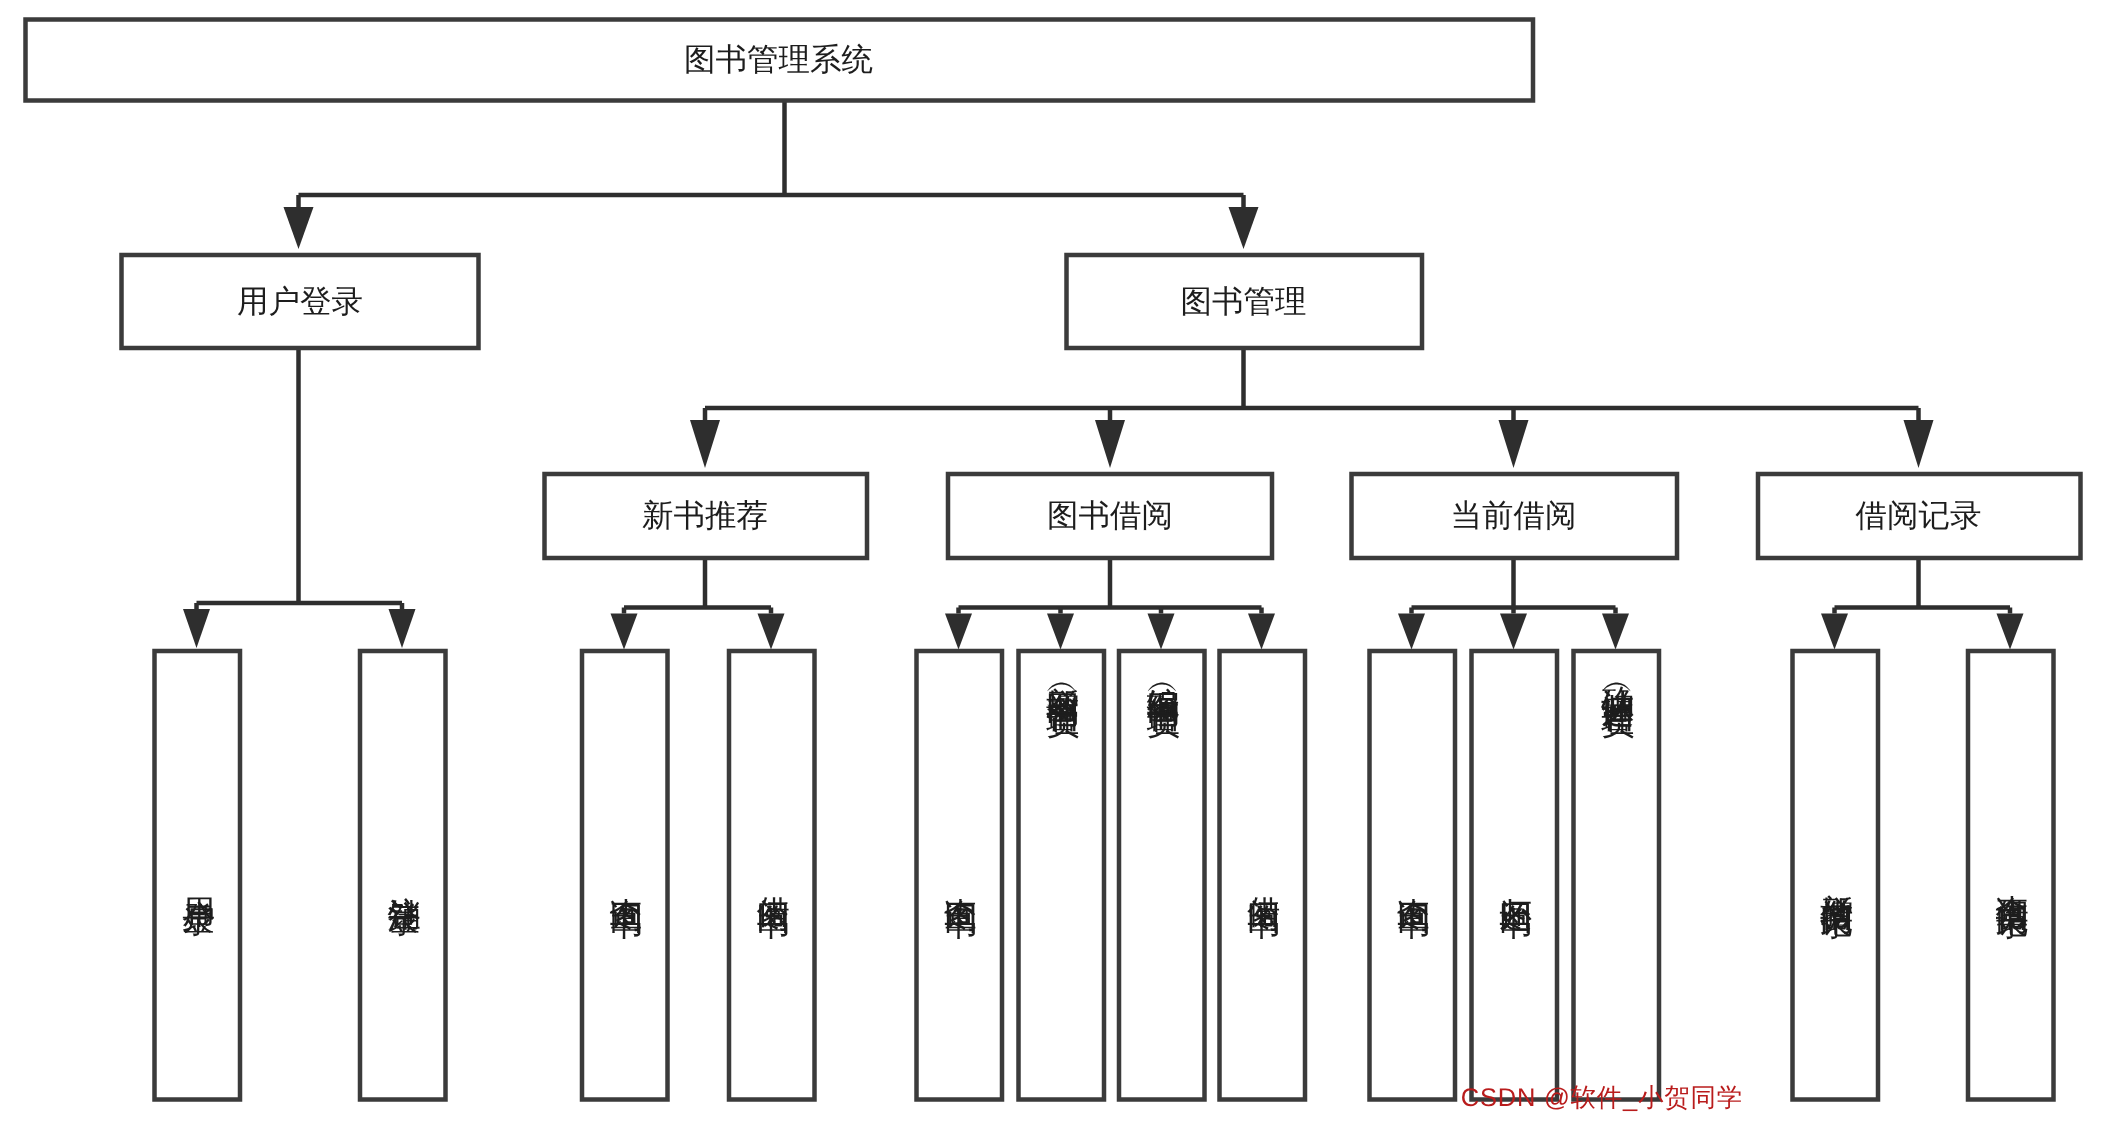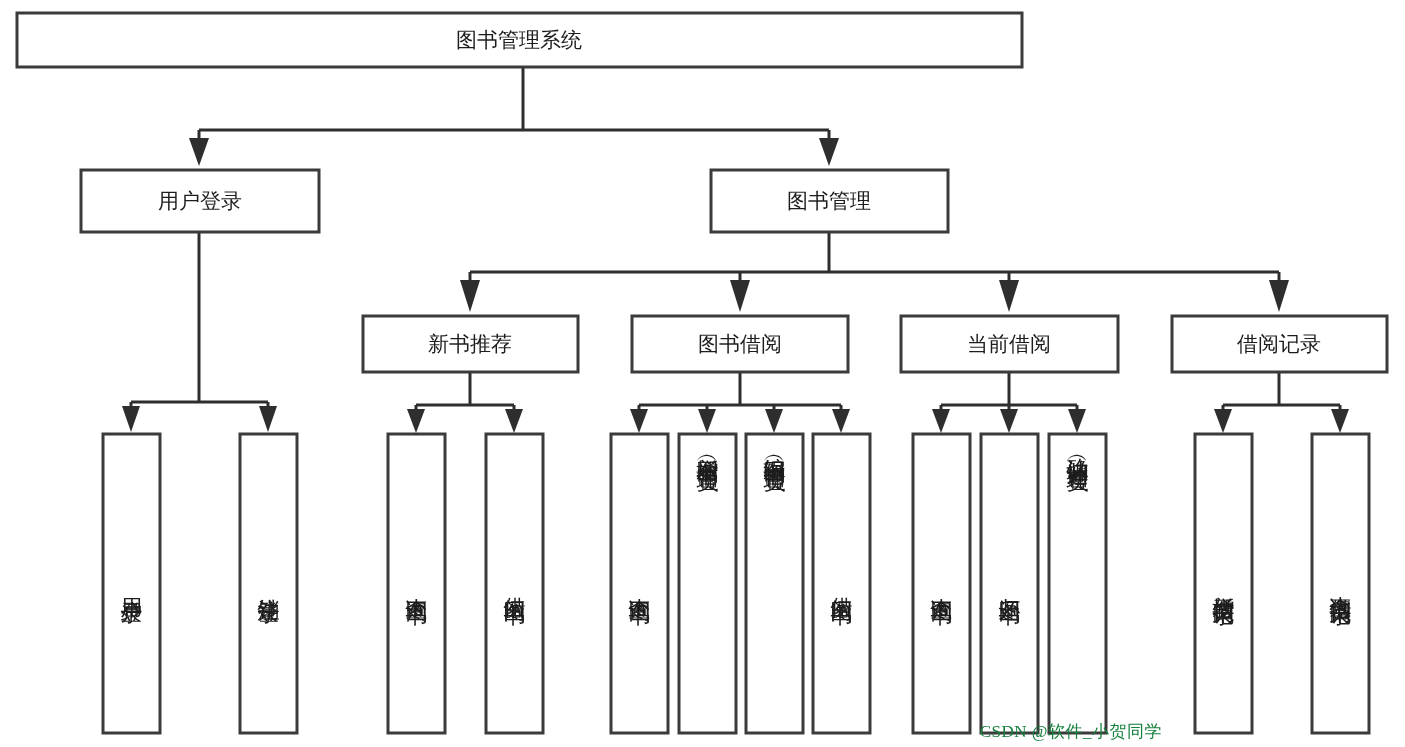--- a/index.html
+++ b/index.html
@@ -63,23 +63,23 @@
     line-height: 1.18;
     letter-spacing: 2px;
     color: #1d1d1d;
     white-space: nowrap;
     text-align: center;
   }
   .watermark {
     position: absolute;
     right: 14px;
     bottom: 4px;
-    font-family: Liberation Serif, serif;
+    font-family: Liberation Sans, sans-serif;
     font-size: 17px;
-    color: #15803d;
+    color: #b91c1c;
     letter-spacing: 0.5px;
     white-space: nowrap;
   }
 </style>
 </head>
 <body>
 
 <div id="diagram-root">
 
   <svg class="flow" viewBox="0 0 1405 747" xmlns="http://www.w3.org/2000/svg">

